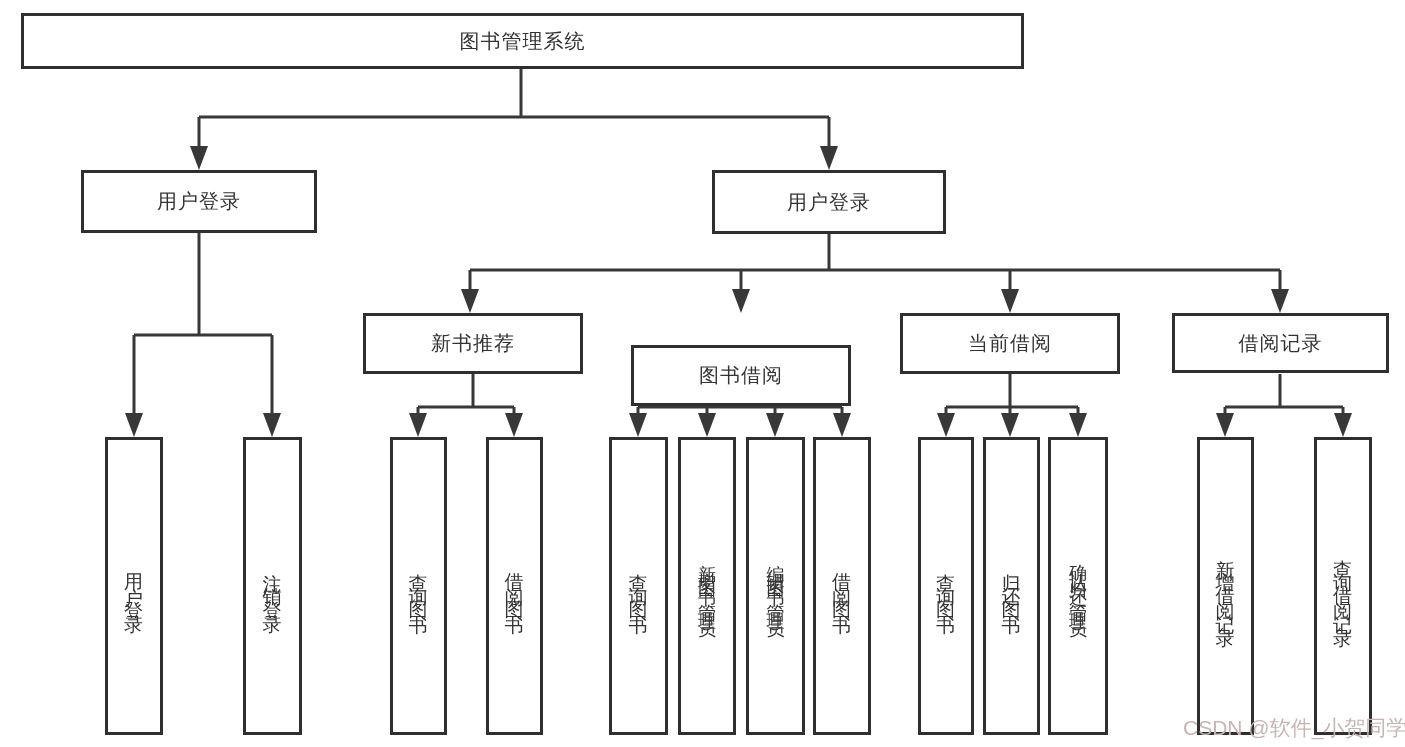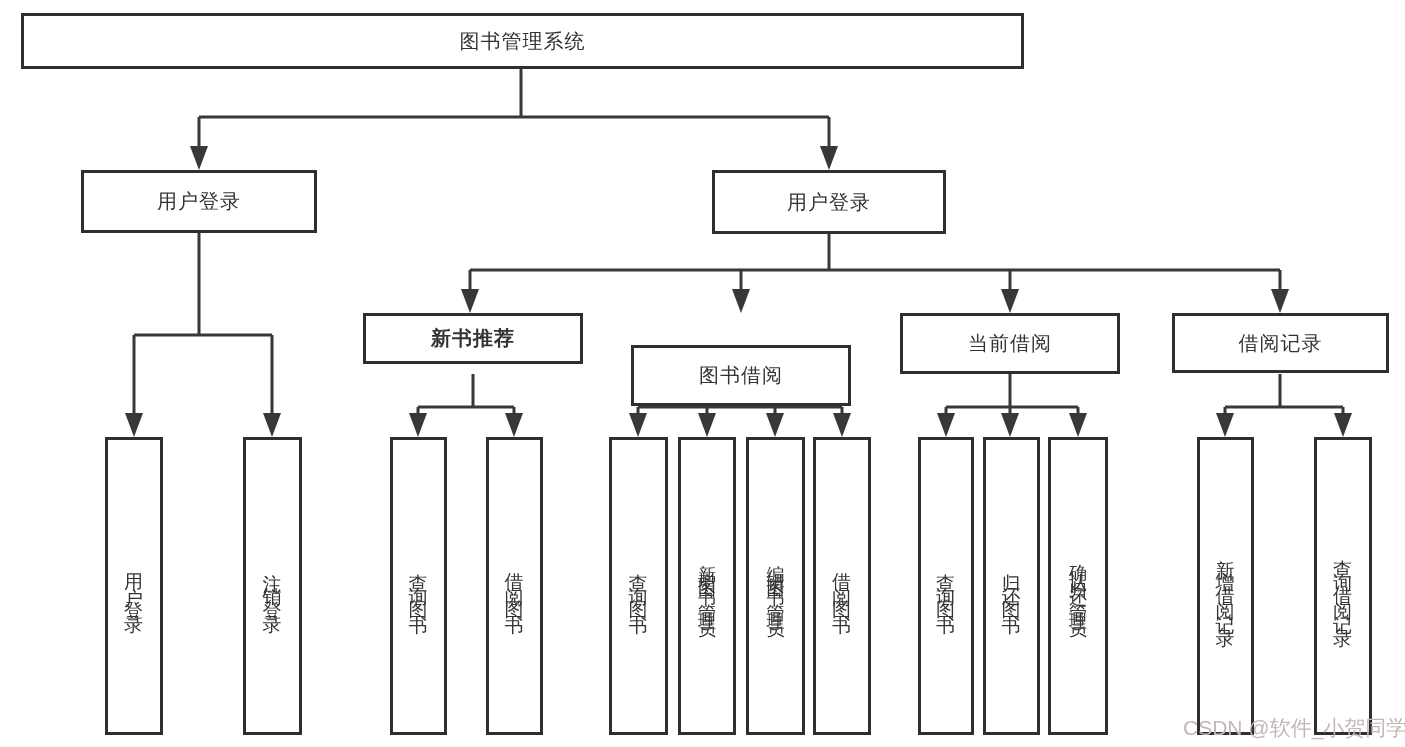--- a/index.html
+++ b/index.html
@@ -126,21 +126,21 @@
     <span class="hlabel">图书管理系统</span>
   </div>
 
   <div class="box" style="left:81px; top:170px; width:236px; height:63px;">
     <span class="hlabel">用户登录</span>
   </div>
   <div class="box" style="left:712px; top:170px; width:234px; height:64px;">
     <span class="hlabel">用户登录</span>
   </div>
 
-  <div class="box" style="left:363px; top:313px; width:220px; height:51px;font-weight:bold;">
+  <div class="box" style="left:363px; top:313px; width:220px; height:61px;">
     <span class="hlabel">新书推荐</span>
   </div>
   <div class="box" style="left:631px; top:313px; width:220px; height:61px;margin-top:32px;">
     <span class="hlabel">图书借阅</span>
   </div>
   <div class="box" style="left:1172px; top:313px; width:217px; height:60px;">
     <span class="hlabel">借阅记录</span>
   </div>
   <div class="box" style="left:900px; top:313px; width:220px; height:61px;">
     <span class="hlabel">当前借阅</span>

